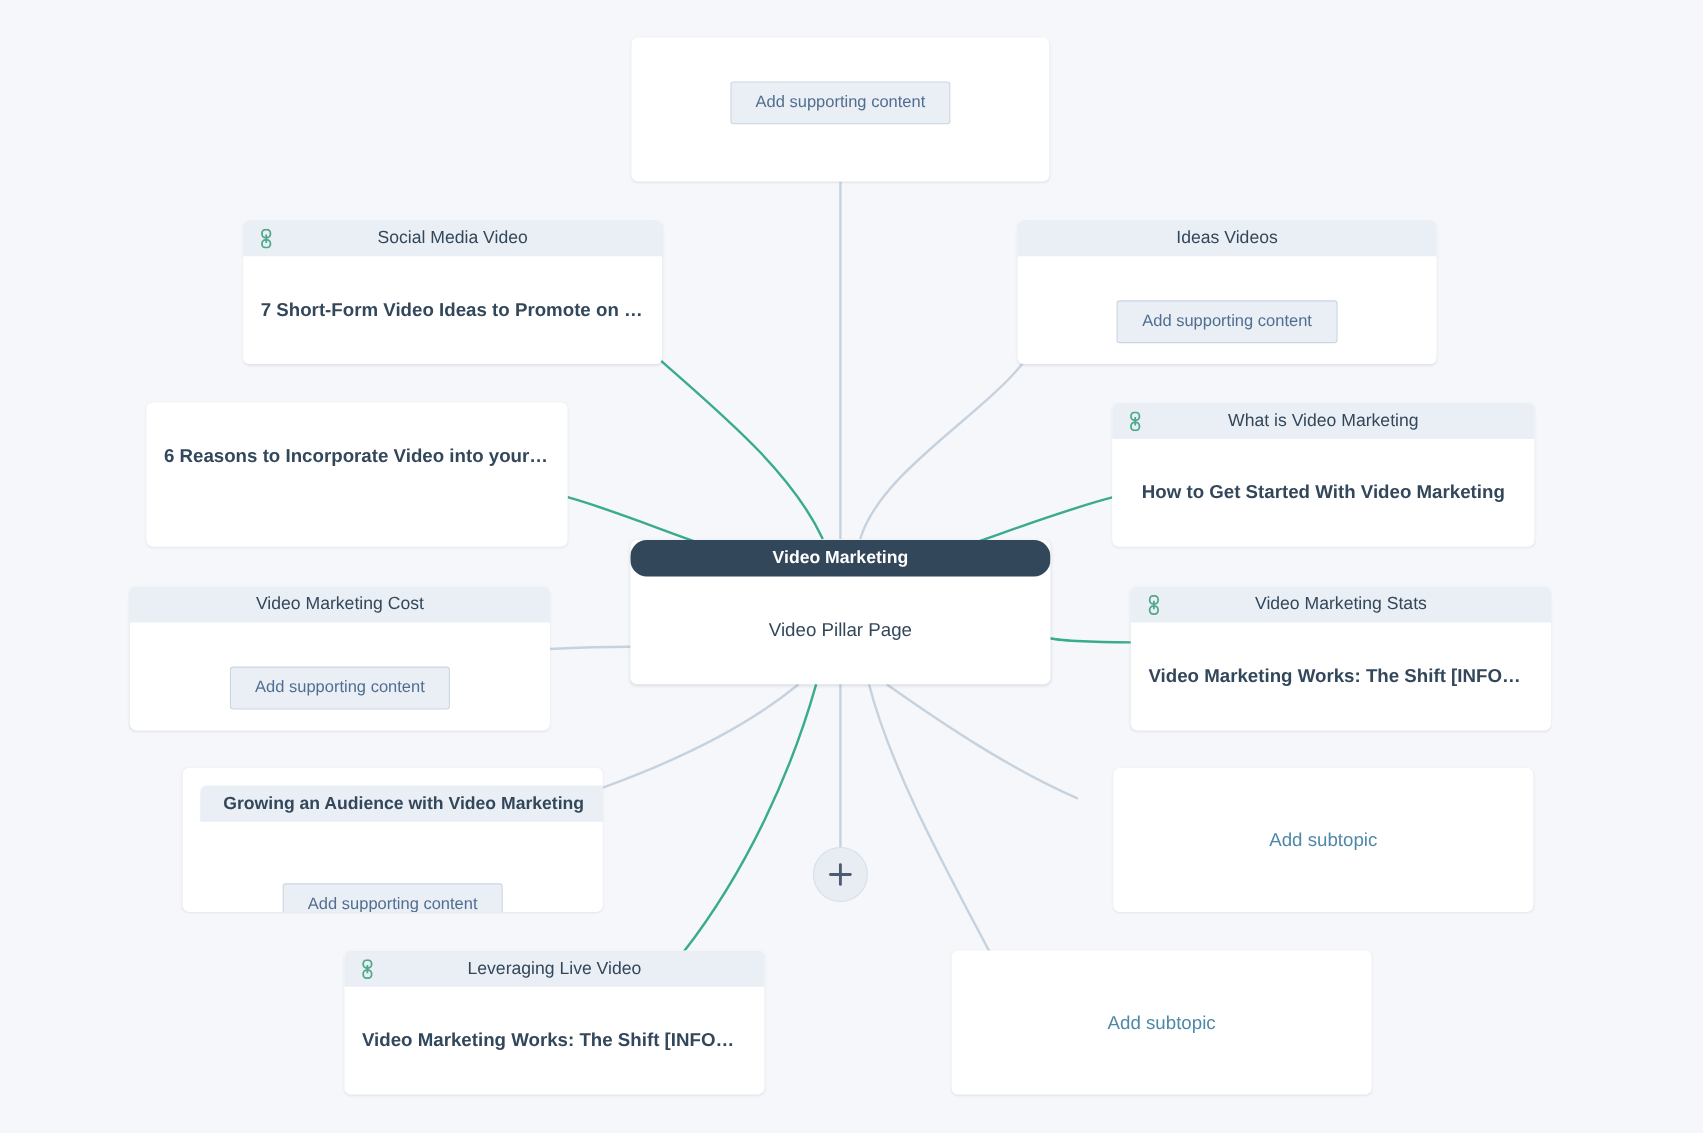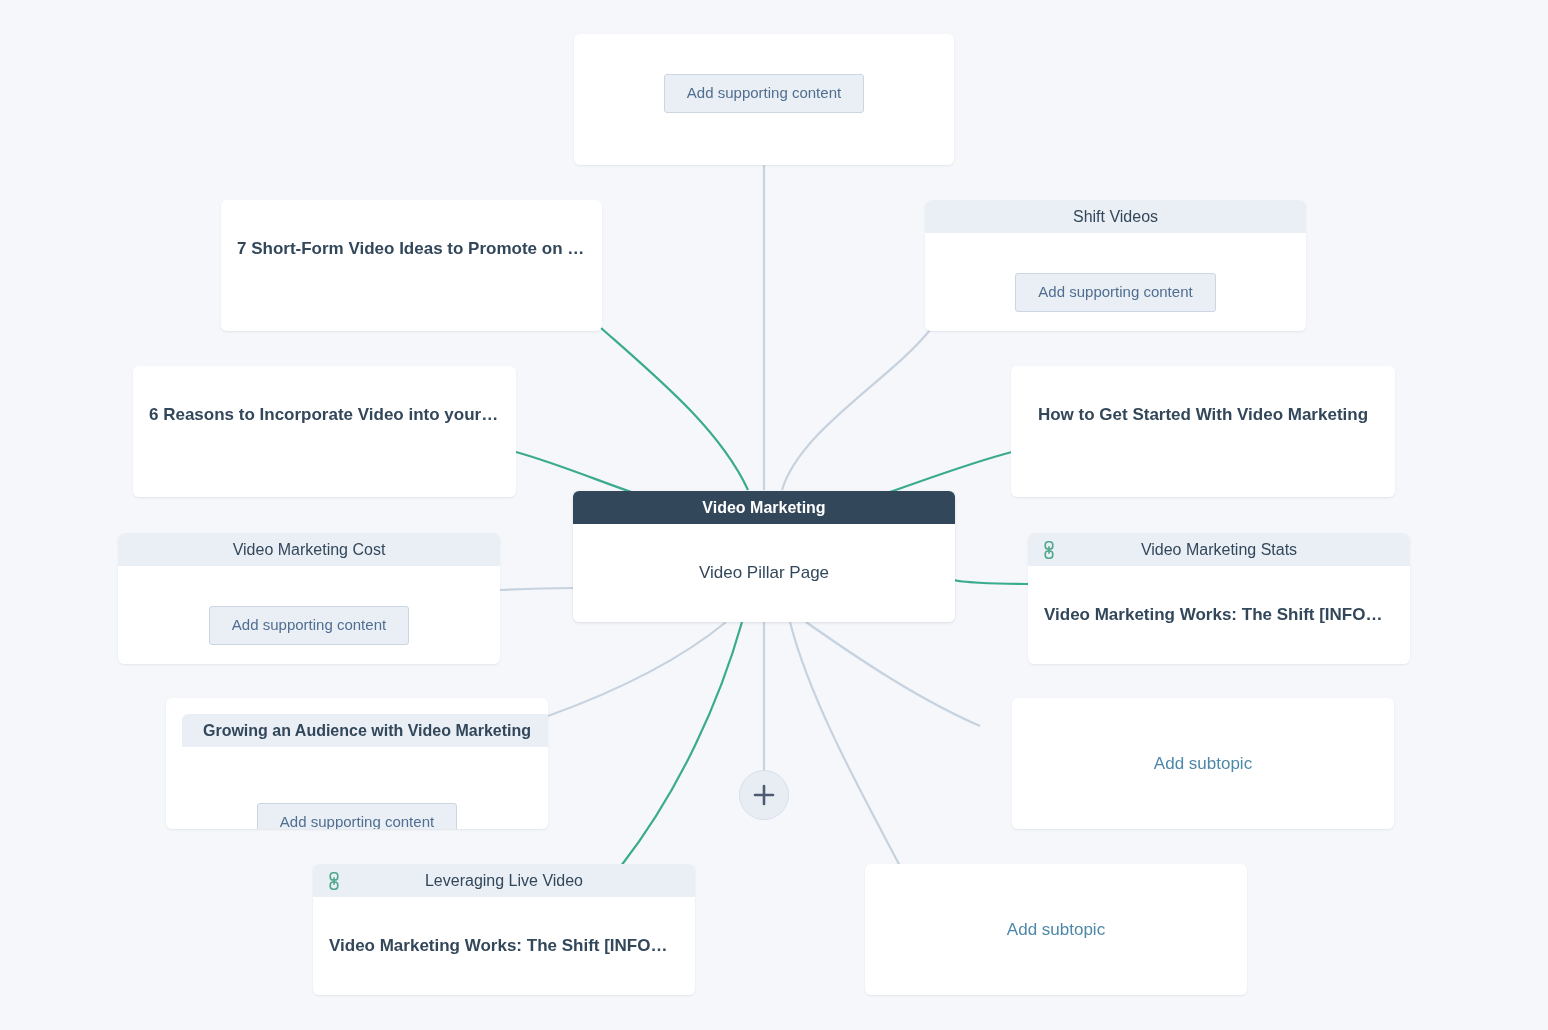--- a/index.html
+++ b/index.html
@@ -131,20 +131,21 @@
     box-sizing: border-box;
   }
   .pillar-header {
     background: #33475b;
     height: 33px;
     line-height: 33px;
     text-align: center;
     color: #ffffff;
     font-size: 16px;
     font-weight: bold;
+    border-radius: 15px;
   }
   .pillar-body {
     height: calc(100% - 33px);
     display: flex;
     align-items: center;
     justify-content: center;
   }
   .pillar-title {
     font-size: 17px;
     color: #33475b;
@@ -196,41 +197,57 @@
     <path d="M764,622 L764,770" stroke="#c7d2df" stroke-width="2.2" fill="none"></path>
   </svg>
 
   <div class="node" style="left:574px; top:34px; width:380px; height:131px;">
     <div class="node-body">
       <button class="add-support-btn">Add supporting content</button>
     </div>
   </div>
 
   <div class="node" style="left:221px; top:200px; width:381px; height:131px;">
+    <div class="node-header">
+      <svg class="link-icon" viewBox="0 0 14 18">
+        <rect x="3.2" y="0.8" width="7.6" height="7.2" rx="3.1" fill="none" stroke="#4fa88b" stroke-width="1.6"></rect>
+        <rect x="3.2" y="10" width="7.6" height="7.2" rx="3.1" fill="none" stroke="#4fa88b" stroke-width="1.6"></rect>
+        <line x1="7" y1="5.2" x2="7" y2="12.8" stroke="#4fa88b" stroke-width="1.6"></line>
+      </svg>
+      <span>Social Media Video</span>
+    </div>
     <div class="node-body">
       <div class="node-title">7 Short-Form Video Ideas to Promote on S…</div>
     </div>
   </div>
 
   <div class="node" style="left:925px; top:200px; width:381px; height:131px;">
     <div class="node-header">
-      <span>Shift Videos</span>
+      <span>Ideas Videos</span>
     </div>
     <div class="node-body">
       <button class="add-support-btn">Add supporting content</button>
     </div>
   </div>
 
   <div class="node" style="left:133px; top:366px; width:383px; height:131px;">
     <div class="node-body">
       <div class="node-title">6 Reasons to Incorporate Video into your …</div>
     </div>
   </div>
 
   <div class="node" style="left:1011px; top:366px; width:384px; height:131px;">
+    <div class="node-header">
+      <svg class="link-icon" viewBox="0 0 14 18">
+        <rect x="3.2" y="0.8" width="7.6" height="7.2" rx="3.1" fill="none" stroke="#4fa88b" stroke-width="1.6"></rect>
+        <rect x="3.2" y="10" width="7.6" height="7.2" rx="3.1" fill="none" stroke="#4fa88b" stroke-width="1.6"></rect>
+        <line x1="7" y1="5.2" x2="7" y2="12.8" stroke="#4fa88b" stroke-width="1.6"></line>
+      </svg>
+      <span>What is Video Marketing</span>
+    </div>
     <div class="node-body">
       <div class="node-title">How to Get Started With Video Marketing</div>
     </div>
   </div>
 
   <div class="node" style="left:118px; top:533px; width:382px; height:131px;">
     <div class="node-header">
       <span>Video Marketing Cost</span>
     </div>
     <div class="node-body">

